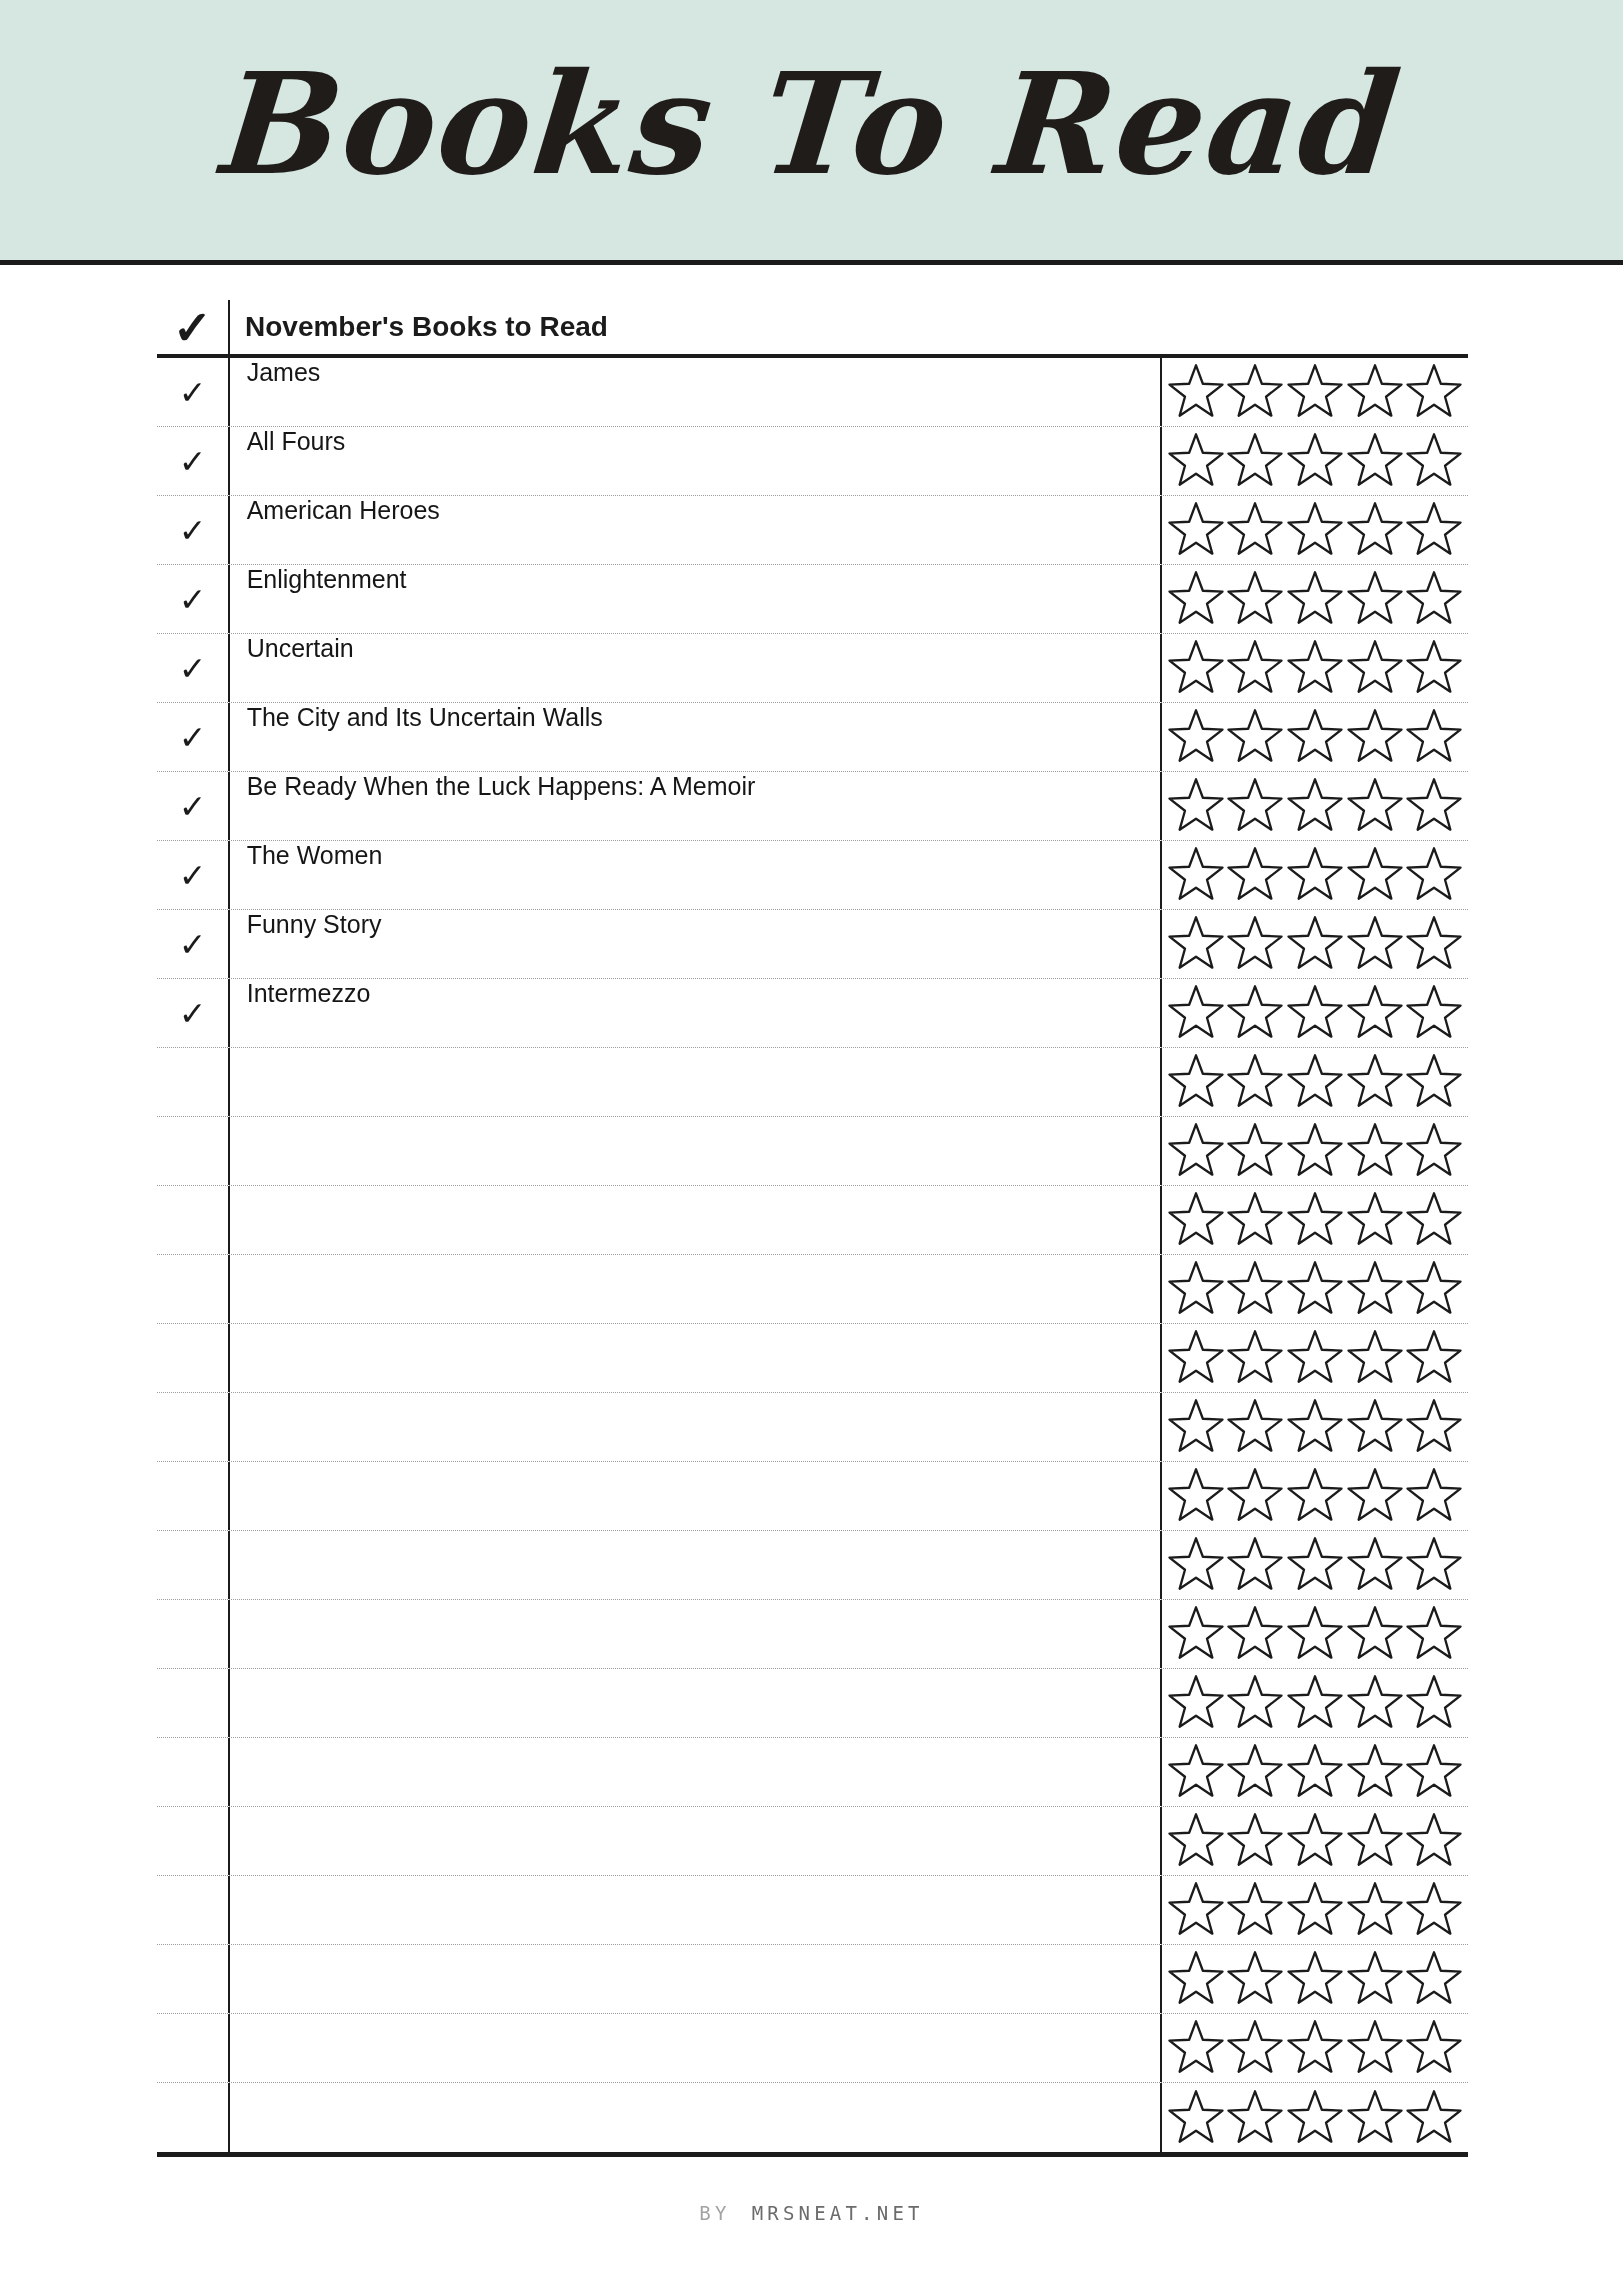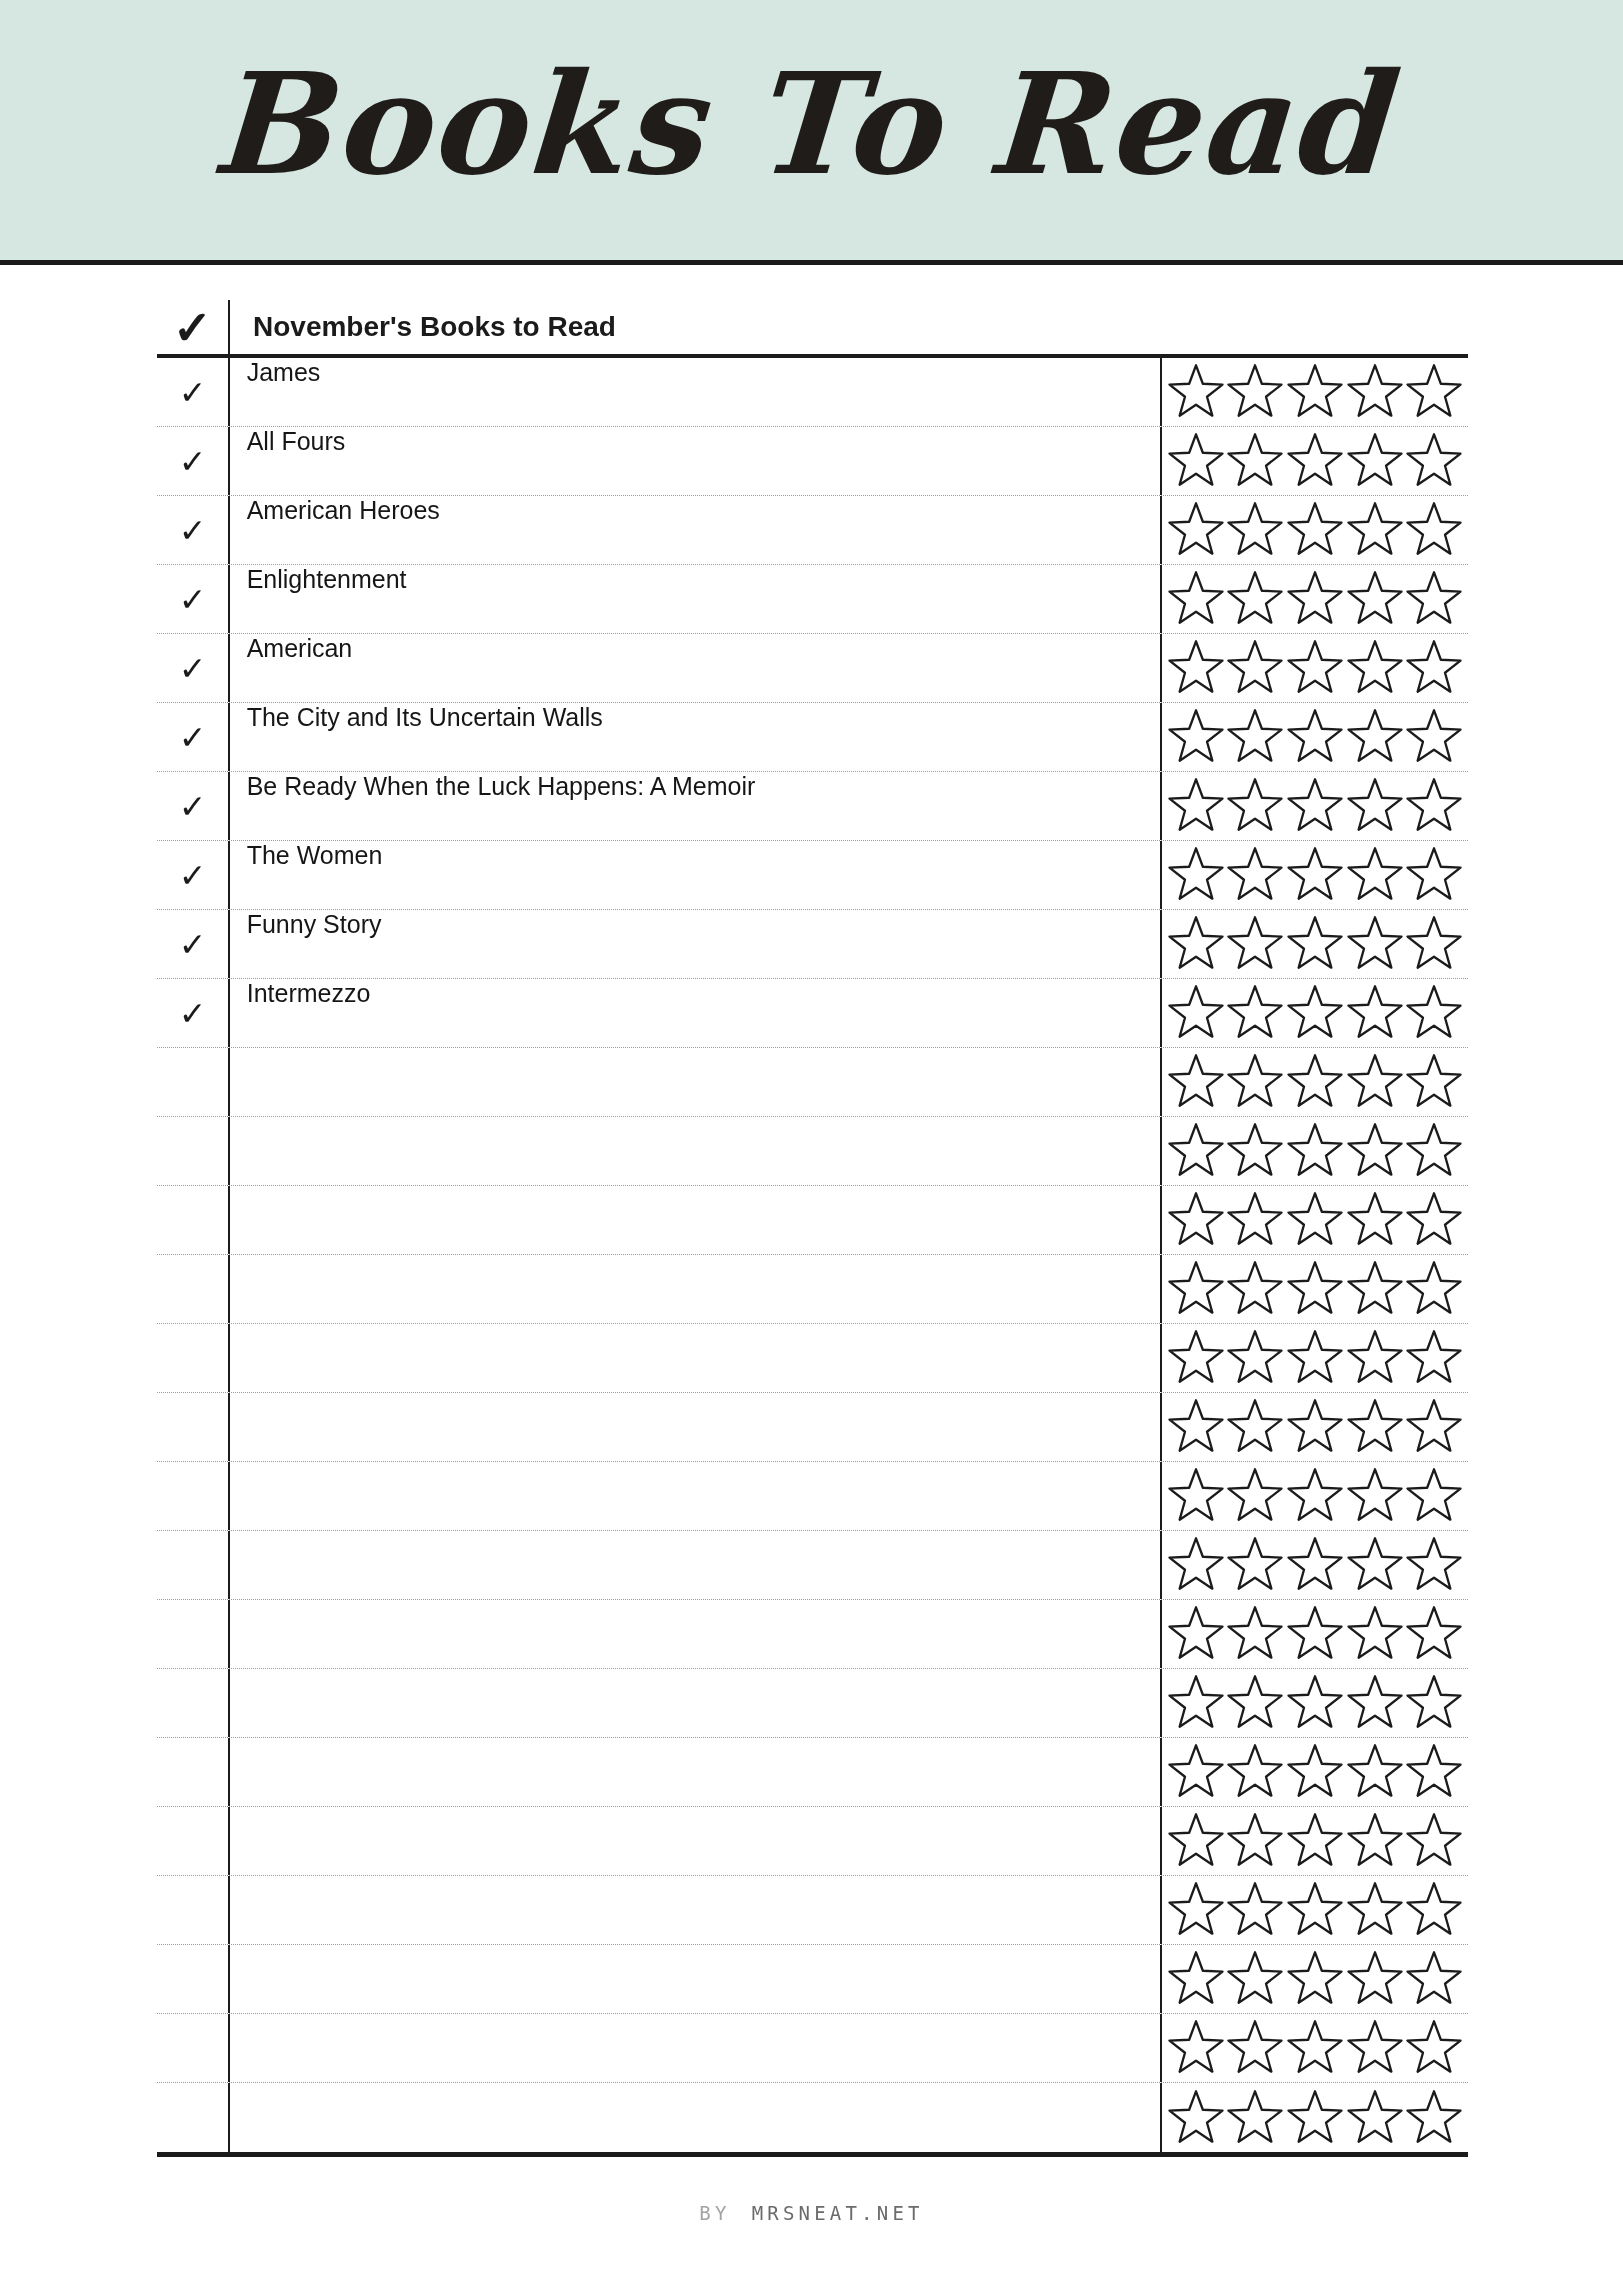--- a/index.html
+++ b/index.html
@@ -33,21 +33,21 @@
   }
   .check-col {
     width: 73px; flex: 0 0 73px;
     border-right: 2.5px solid #1b1b1b;
     display: flex; align-items: center; justify-content: center;
   }
   .thead .check-glyph { font-size: 47px; font-weight: bold; line-height: 1; }
   .title-col {
     flex: 1 1 auto;
     display: flex; align-items: center;
-    padding-left: 23px;
+    padding-left: 15px;
   }
   .thead .title-col { font-weight: bold; font-size: 28px; }
 
   .tbody { border-bottom: 5px solid #1b1b1b; }
   .row {
     display: flex; height: 69px;
     border-bottom: 1.7px dotted var(--dotted, #9c9c9c);
   }
   .row:last-child { border-bottom: none; }
   .row .check-cell {
@@ -194,21 +194,21 @@
           <svg class="star" viewBox="0 0 100 100">
             <polygon points="50,4 61.8,35.8 95.7,37.2 69,58.2 78.2,90.8 50,72 21.8,90.8 31,58.2 4.3,37.2 38.2,35.8" fill="none" stroke="#1b1b1b" stroke-width="4" stroke-linejoin="round"></polygon>
           </svg>
         </div>
       </div>
       <div class="row">
         <div class="check-cell">
           <span class="check-glyph">✓</span>
         </div>
         <div class="title-cell">
-          <span>American</span>
+          <span>Uncertain</span>
         </div>
         <div class="stars-cell">
           <svg class="star" viewBox="0 0 100 100">
             <polygon points="50,4 61.8,35.8 95.7,37.2 69,58.2 78.2,90.8 50,72 21.8,90.8 31,58.2 4.3,37.2 38.2,35.8" fill="none" stroke="#1b1b1b" stroke-width="4" stroke-linejoin="round"></polygon>
           </svg>
           <svg class="star" viewBox="0 0 100 100">
             <polygon points="50,4 61.8,35.8 95.7,37.2 69,58.2 78.2,90.8 50,72 21.8,90.8 31,58.2 4.3,37.2 38.2,35.8" fill="none" stroke="#1b1b1b" stroke-width="4" stroke-linejoin="round"></polygon>
           </svg>
           <svg class="star" viewBox="0 0 100 100">
             <polygon points="50,4 61.8,35.8 95.7,37.2 69,58.2 78.2,90.8 50,72 21.8,90.8 31,58.2 4.3,37.2 38.2,35.8" fill="none" stroke="#1b1b1b" stroke-width="4" stroke-linejoin="round"></polygon>

